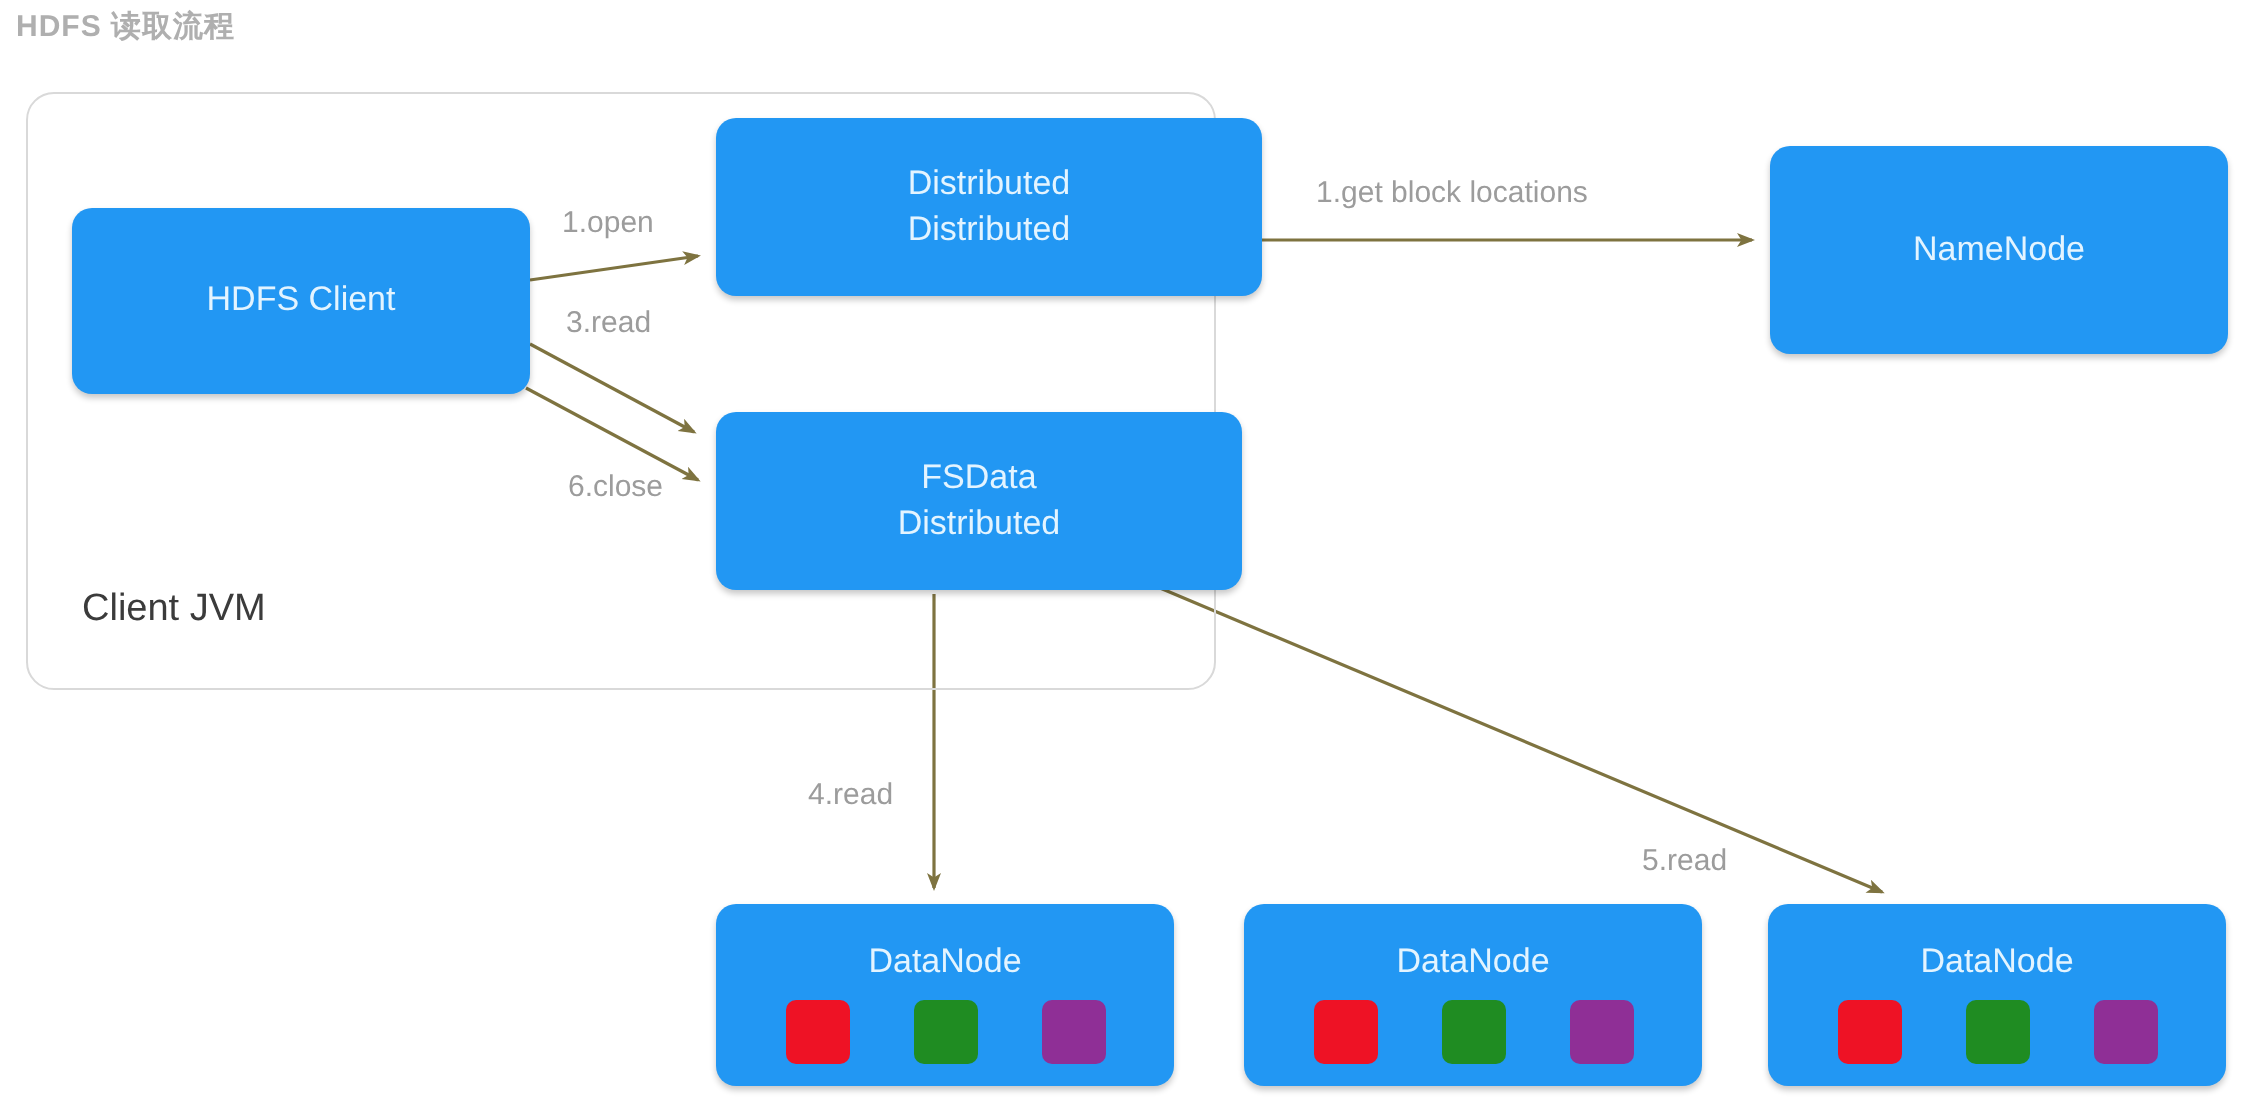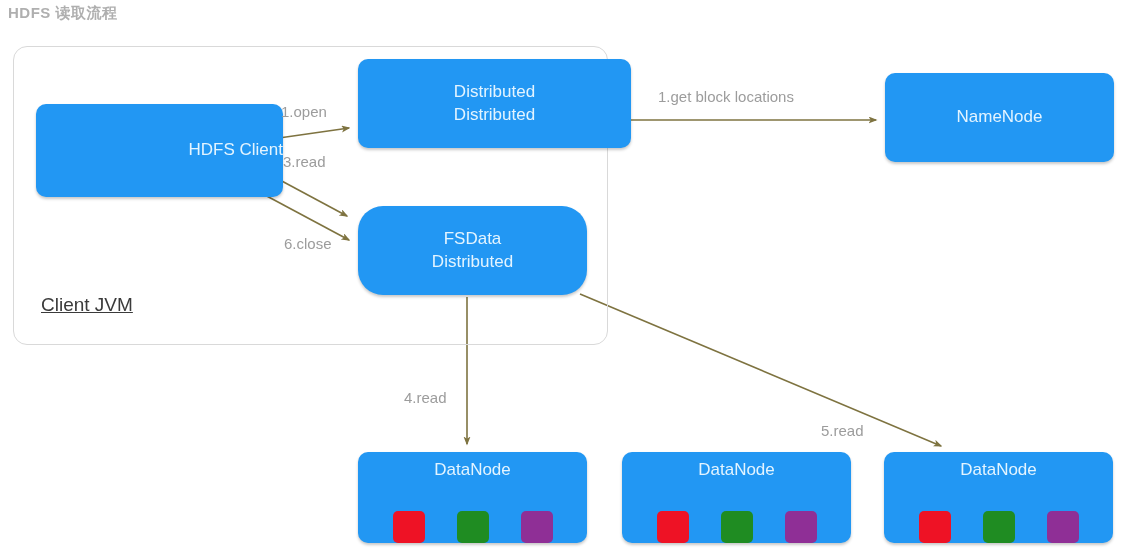--- a/index.html
+++ b/index.html
@@ -22,42 +22,42 @@
   }
   .jvm-container {
     position: absolute; left: 13px; top: 46px;
     width: 595px; height: 299px;
     border: 1px solid #d9d9d9;
     border-radius: 14px;
     background: transparent;
   }
   .jvm-label {
     position: absolute; left: 27px; bottom: 28px;
-    font-size: 19px; color: #3b3b3b; text-decoration: underline;
+    font-size: 19px; color: #3b3b3b;
   }
   .node {
     position: absolute;
     background: #2297f3;
     border-radius: 10px;
     color: #e3f4ff;
     display: flex; flex-direction: column;
     align-items: center; justify-content: center;
     font-size: 17px;
     line-height: 1.35;
     text-align: center;
     box-shadow: 0 2px 3px rgba(0,0,0,0.22);
   }
-  .node-hdfs-client        { left: 36px;  top: 104px; width: 247px; height: 93px; align-items: flex-end; }
+  .node-hdfs-client        { left: 36px;  top: 104px; width: 229px; height: 93px; }
   .node-distributed-fs     { left: 358px; top: 59px;  width: 273px; height: 89px; }
-  .node-fsdata-inputstream { left: 358px; top: 206px; width: 229px; height: 89px; border-radius: 25px; }
-  .node-namenode           { left: 885px; top: 73px;  width: 229px; height: 89px; }
+  .node-fsdata-inputstream { left: 358px; top: 206px; width: 263px; height: 89px; }
+  .node-namenode           { left: 885px; top: 73px;  width: 229px; height: 104px; }
 
   .node-datanode {
     width: 229px; height: 91px;
-    justify-content: space-between;
+    justify-content: center;
     padding-top: 7px;
   }
   .node-datanode-1 { left: 358px; top: 452px; }
   .node-datanode-2 { left: 622px; top: 452px; }
   .node-datanode-3 { left: 884px; top: 452px; }
   .dn-label { font-size: 17px; }
   .dn-blocks {
     display: flex; gap: 32px;
     margin-top: 8px;
   }

